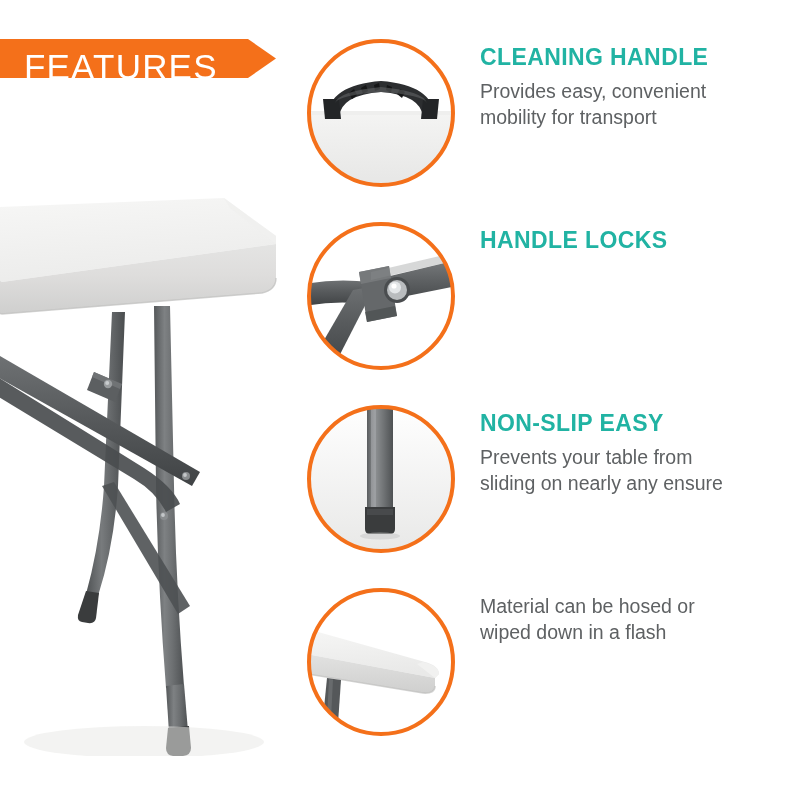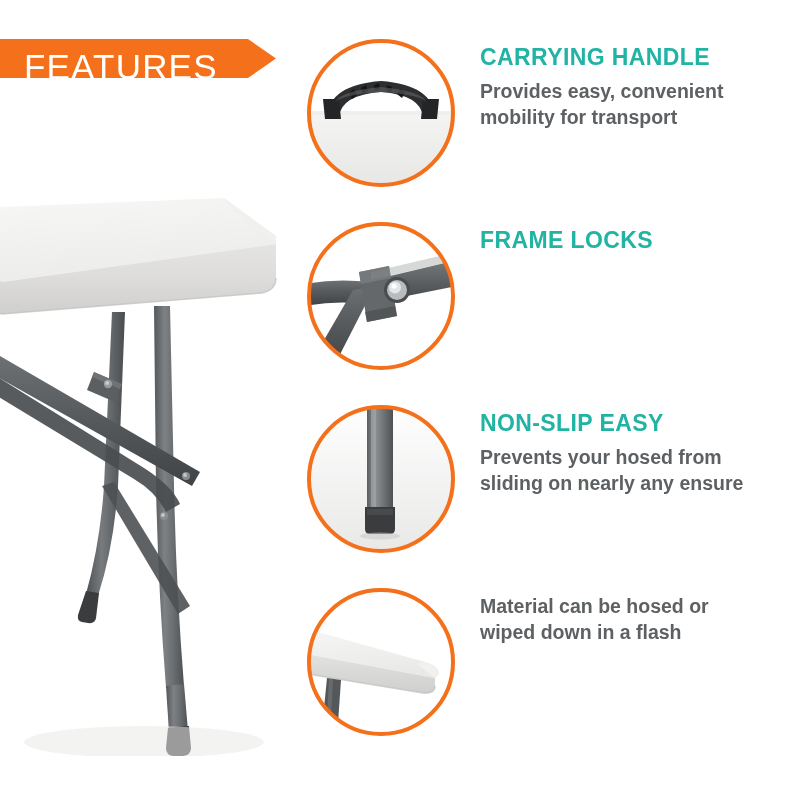--- a/index.html
+++ b/index.html
@@ -86,21 +86,21 @@
     letter-spacing: 0.4px;
     color: #21b3a3;
     margin: 0 0 7px 0;
     white-space: nowrap;
   }
   .feature-desc {
     font-size: 19.5px;
     line-height: 26px;
     color: #5e6163;
     margin: 0;
-    font-weight: 700;
+    font-weight: 400;
   }
   .feature-desc span { display: block; white-space: nowrap; }
 </style>
 </head>
 <body>
 
 <div id="features-banner">
   <div class="banner-shape"></div>
   <div class="banner-label">FEATURES</div>
 </div>
@@ -201,21 +201,21 @@
 
         <path d="M 18 62 L 34 62 L 36 82 L 20 82 Z" fill="#232527"></path>
         <path d="M 118 62 L 134 62 L 132 82 L 116 82 Z" fill="#232527"></path>
 
         <path d="M 30 66 Q 34 54 76 50 Q 118 54 122 66 Q 118 58 76 55 Q 34 58 30 66 Z" fill="#6a6c6e" opacity="0.5"></path>
       </g>
       <circle cx="76" cy="76" r="72" fill="none" stroke="#f4701a" stroke-width="4"></circle>
     </svg>
   </div>
   <div class="feature-text">
-    <p class="feature-title">CARRYING HANDLE</p>
+    <p class="feature-title">CLEANING HANDLE</p>
     <p class="feature-desc">
       <span>Provides easy, convenient</span>
       <span>mobility for transport</span>
     </p>
   </div>
 </div>
 
 <div class="feature-row r2">
   <div class="callout-circle">
     <svg width="152" height="152" viewBox="0 0 152 152" xmlns="http://www.w3.org/2000/svg">
@@ -251,21 +251,21 @@
         <circle cx="92" cy="70" r="10" fill="#b9bcbe"></circle>
         <circle cx="90" cy="67.5" r="6" fill="#e3e6e8"></circle>
         <circle cx="89" cy="66" r="2.6" fill="#ffffff"></circle>
 
         <path d="M 66 52 L 152 32 L 152 40 L 66 60 Z" fill="#8b8e90" opacity="0.35"></path>
       </g>
       <circle cx="76" cy="76" r="72" fill="none" stroke="#f4701a" stroke-width="4"></circle>
     </svg>
   </div>
   <div class="feature-text">
-    <p class="feature-title">FRAME LOCKS</p>
+    <p class="feature-title">HANDLE LOCKS</p>
   </div>
 </div>
 
 <div class="feature-row r3">
   <div class="callout-circle">
     <svg width="152" height="152" viewBox="0 0 152 152" xmlns="http://www.w3.org/2000/svg">
       <defs>
         <clipPath id="clipC3">
             <circle cx="76" cy="76" r="72"></circle>
           </clipPath>
@@ -291,21 +291,21 @@
         <path d="M 62 106 L 88 106 L 88 112 L 62 112 Z" fill="#4e5052" opacity="0.7"></path>
 
         <ellipse cx="75" cy="133" rx="20" ry="3.5" fill="#c9c9c8" opacity="0.55"></ellipse>
       </g>
       <circle cx="76" cy="76" r="72" fill="none" stroke="#f4701a" stroke-width="4"></circle>
     </svg>
   </div>
   <div class="feature-text">
     <p class="feature-title">NON-SLIP EASY</p>
     <p class="feature-desc">
-      <span>Prevents your hosed from</span>
+      <span>Prevents your table from</span>
       <span>sliding on nearly any ensure</span>
     </p>
   </div>
 </div>
 
 <div class="feature-row r4">
   <div class="callout-circle">
     <svg width="152" height="152" viewBox="0 0 152 152" xmlns="http://www.w3.org/2000/svg">
       <defs>
         <clipPath id="clipC4">

